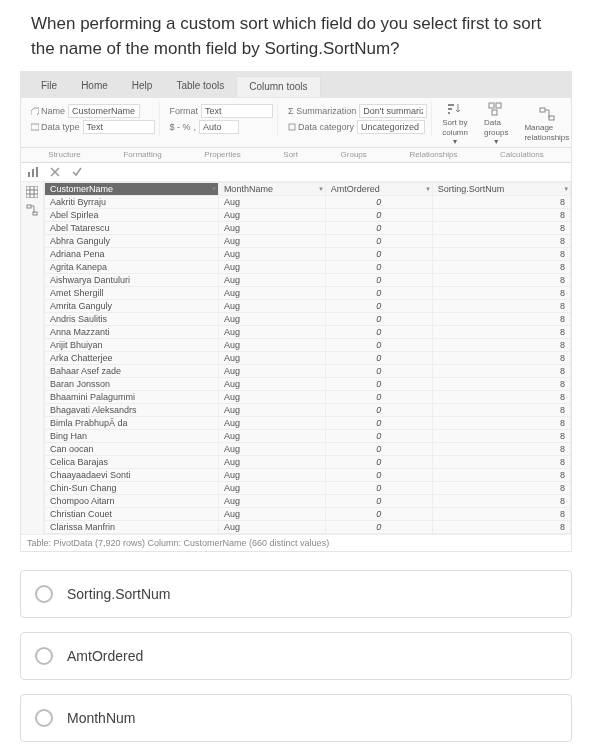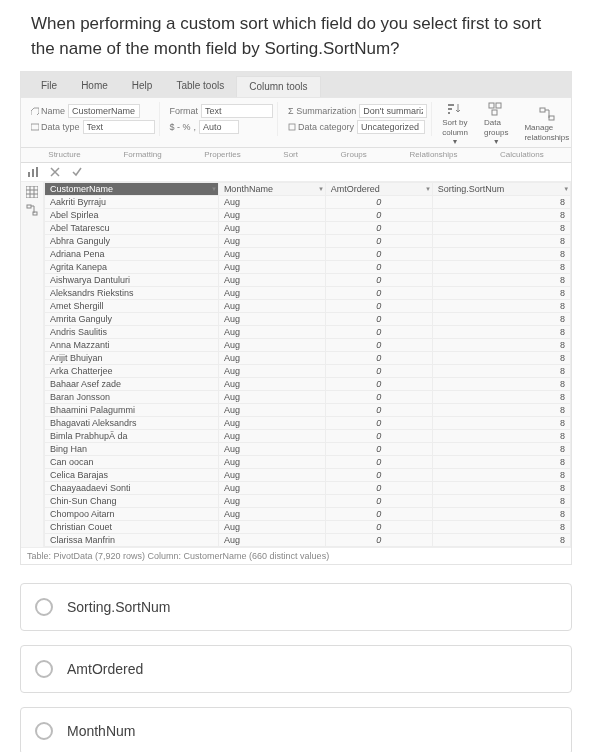--- a/index.html
+++ b/index.html
@@ -207,26 +207,20 @@
             <td class="numc">0</td>
             <td class="num">8</td>
           </tr>
           <tr>
             <td>Aishwarya Dantuluri</td>
             <td>Aug</td>
             <td class="numc">0</td>
             <td class="num">8</td>
           </tr>
           <tr>
-            <td>Aleksandrs Riekstins</td>
-            <td>Aug</td>
-            <td class="numc">0</td>
-            <td class="num">8</td>
-          </tr>
-          <tr>
             <td>Amet Shergill</td>
             <td>Aug</td>
             <td class="numc">0</td>
             <td class="num">8</td>
           </tr>
           <tr>
             <td>Amrita Ganguly</td>
             <td>Aug</td>
             <td class="numc">0</td>
             <td class="num">8</td>

